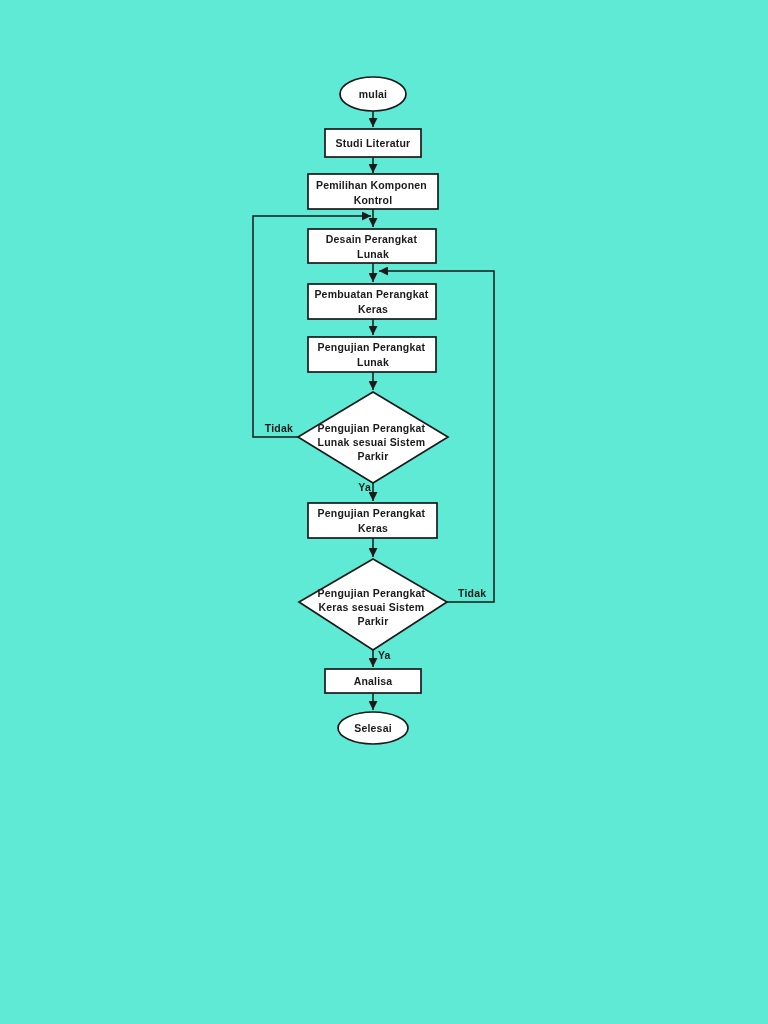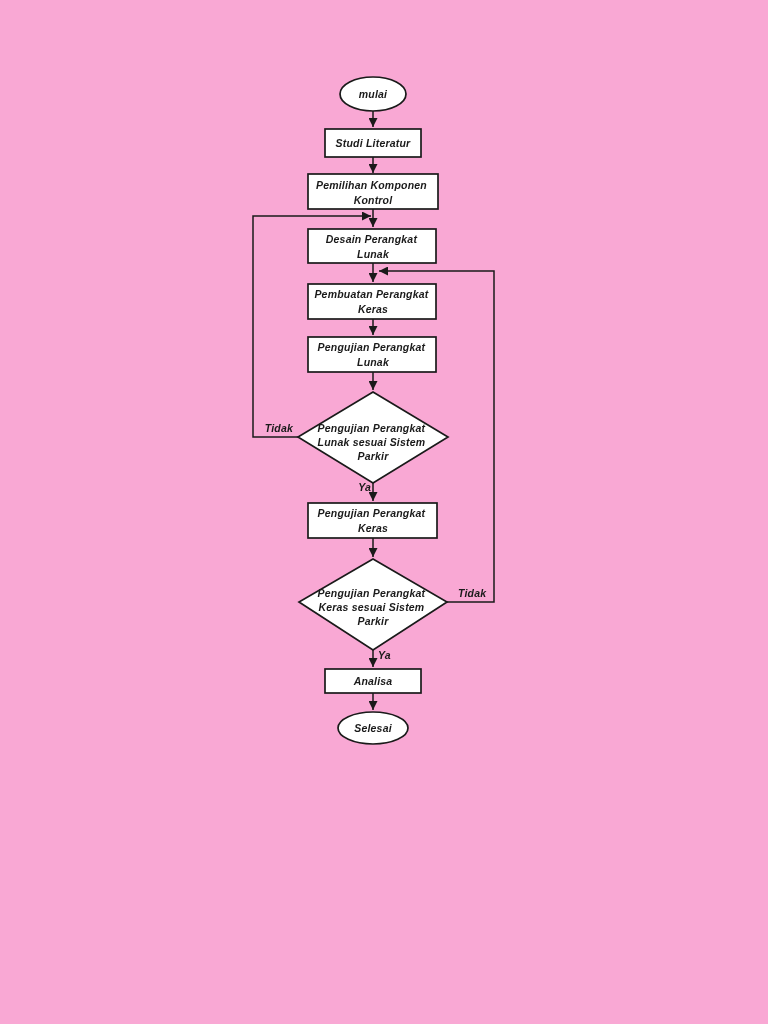--- a/index.html
+++ b/index.html
@@ -1,22 +1,21 @@
 <!DOCTYPE html>
 <html><head>
 <meta charset="utf-8">
 <style>
   html, body { margin: 0; padding: 0; background: #ffffff; }
   .page {
     position: relative;
     width: 768px;
     height: 1024px;
-    background: #f9a8d4;
+    background: #5eead4;
     overflow: hidden;
-    font-style: italic;
   }
   svg { display: block; }
   .shape { fill: #ffffff; stroke: #1a1a1a; stroke-width: 1.7px; }
   .conn  { fill: none; stroke: #1a1a1a; stroke-width: 1.5px; }
   .lbl {
     font-family: "Liberation Sans", "DejaVu Sans", sans-serif;
     font-size: 10.5px;
     font-weight: 700;
     letter-spacing: 0.2px;
     fill: #1a1a1a;

